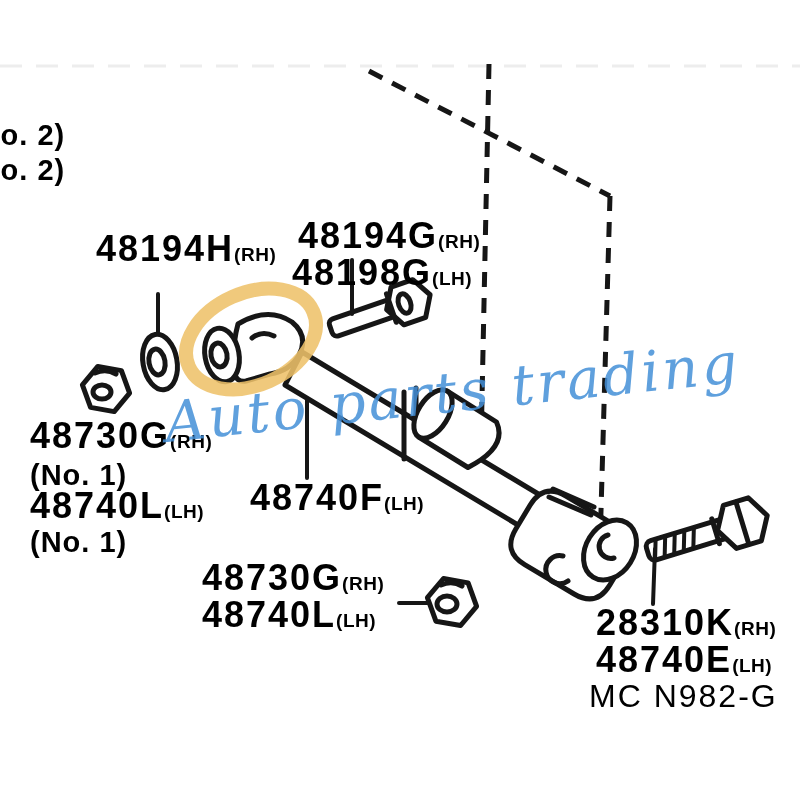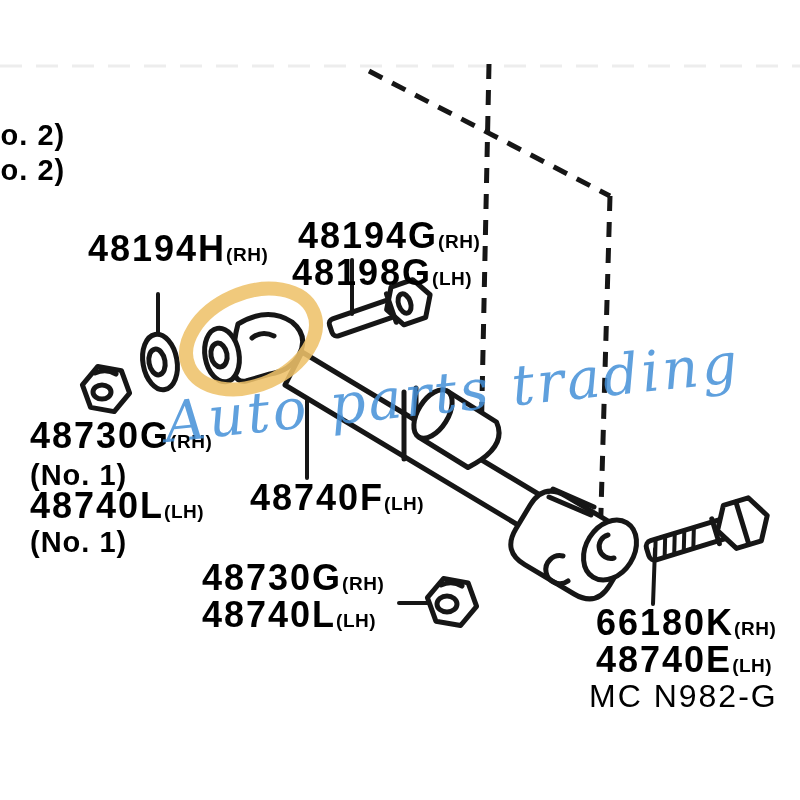--- a/index.html
+++ b/index.html
@@ -129,21 +129,21 @@
 
   <div class="plabel" style="left:292px;top:198px;margin-top:23px;">
     <div class="pl-line" style="margin-left:6px;">
       <span class="pnum">48194G</span><span class="psuf">(RH)</span>
     </div>
     <div class="pl-line">
       <span class="pnum">48198G</span><span class="psuf">(LH)</span>
     </div>
   </div>
 
-  <div class="plabel" style="left:84px;top:234px;">
+  <div class="plabel" style="left:92px;top:234px;">
     <div class="pl-line" style="margin-left:4px;">
       <span class="pnum">48194H</span><span class="psuf">(RH)</span>
     </div>
   </div>
 
   <div class="plabel" style="left:30px;top:418px;">
     <div class="pl-line" style="line-height:36px;">
       <span class="pnum">48730G</span><span class="psuf">(RH)</span>
     </div>
     <div class="pl-line pnote" style="line-height:29px;">(No. 1)</div>
@@ -163,21 +163,21 @@
     <div class="pl-line">
       <span class="pnum">48730G</span><span class="psuf">(RH)</span>
     </div>
     <div class="pl-line">
       <span class="pnum">48740L</span><span class="psuf">(LH)</span>
     </div>
   </div>
 
   <div class="plabel" style="left:596px;top:608px;">
     <div class="pl-line">
-      <span class="pnum">66180K</span><span class="psuf">(RH)</span>
+      <span class="pnum">28310K</span><span class="psuf">(RH)</span>
     </div>
     <div class="pl-line">
       <span class="pnum">48740E</span><span class="psuf">(LH)</span>
     </div>
   </div>
 
   <div class="figure-code">MC N982-G</div>
 
   <div class="watermark" style="color: rgb(68, 144, 216);">Auto parts trading</div>
 

